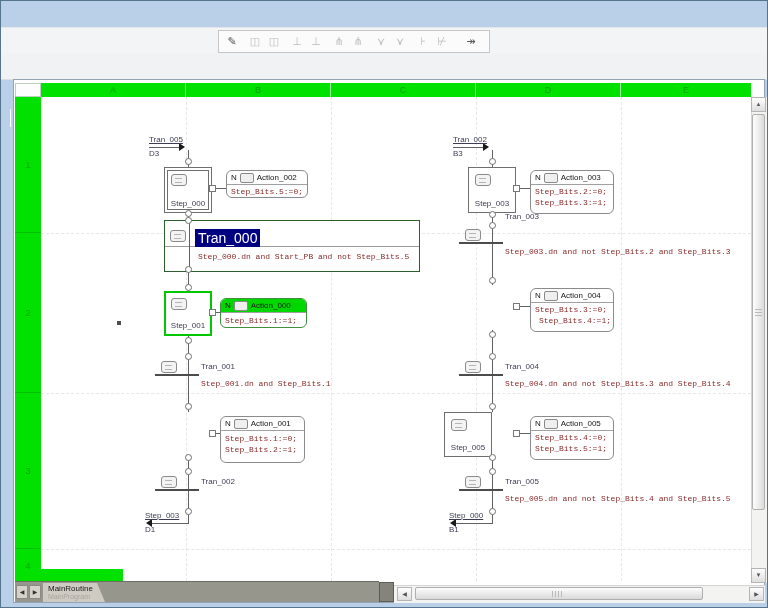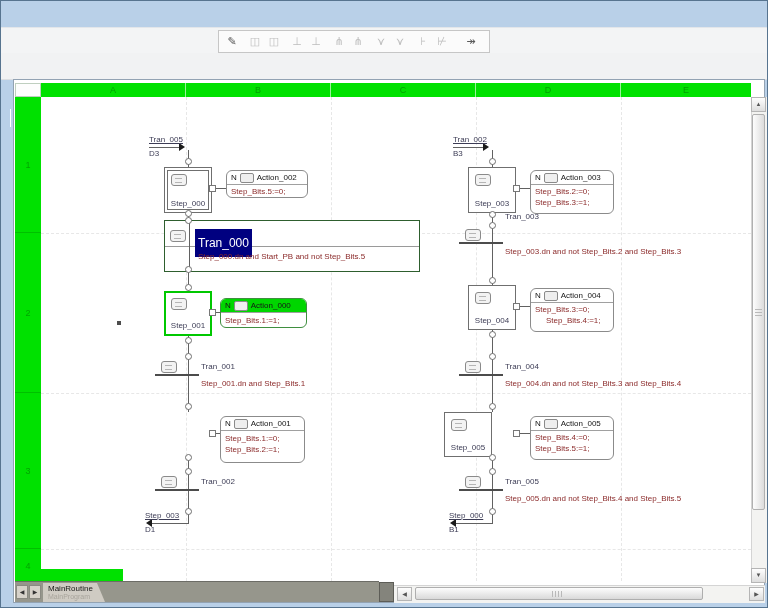--- a/index.html
+++ b/index.html
@@ -52,26 +52,26 @@
   .step.active{border:2px solid #00c800;}
   .chip{width:14px;height:10px;border:1px solid #8a8a8a;border-radius:3px;background:#f3f3f3;z-index:6;}
   .chip::after{content:"";position:absolute;left:3px;top:3px;width:7px;height:3px;border-top:1px solid #b5b5b5;border-bottom:1px solid #b5b5b5;}
   .step-name{left:0;bottom:4px;width:100%;text-align:center;font-size:8px;color:#3c3c55;z-index:6;}
   .action{background:#fff;border:1px solid #8b8b8b;border-radius:6px;z-index:4;box-sizing:border-box;}
   .action .ahead{position:relative;height:13px;border-bottom:1px solid #a0a0a0;display:flex;align-items:center;gap:3px;
       padding:0 4px;font-size:8px;color:#151515;border-radius:5px 5px 0 0;}
   .action .achip{position:relative;width:12px;height:8px;border:1px solid #8a8a8a;border-radius:2px;background:#efefef;flex:0 0 auto;}
   .action.active{border-color:#3f8f3f;}
   .action.active .ahead{background:#00d600;}
-  .mono{font-family:Liberation Sans, sans-serif;font-size:8px;color:#8b2a2a;white-space:pre;z-index:6;line-height:11px;}
+  .mono{font-family:Liberation Mono, monospace;font-size:8px;color:#8b2a2a;white-space:pre;z-index:6;line-height:11px;}
   .tname{font-size:8px;color:#3c3c55;z-index:6;white-space:nowrap;}
   .tranbar{height:2px;background:#4c4c4c;z-index:3;}
   #selbox{border:1px solid #2e5e2e;background:#fff;z-index:3;}
   #selbox-divider{left:0;top:25px;width:100%;height:1px;background:#9a9a9a;}
-  #selname{background:#000080;color:#fff;font-size:12px;padding:7px 3px;z-index:6;white-space:nowrap;}
+  #selname{background:#000080;color:#fff;font-size:14px;padding:1px 3px;z-index:6;white-space:nowrap;}
   .connlabel{font-size:8px;color:#3c3c55;text-decoration:underline;z-index:6;white-space:nowrap;}
   .connref{font-size:8px;color:#3c3c55;z-index:6;}
   .arrow-r{width:0;height:0;border-left:6px solid #1b1b1b;border-top:4px solid transparent;border-bottom:4px solid transparent;z-index:5;}
   .arrow-l{width:0;height:0;border-right:6px solid #1b1b1b;border-top:4px solid transparent;border-bottom:4px solid transparent;z-index:5;}
   #mouse-dot{left:116px;top:320px;width:4px;height:4px;background:#4d4d4d;z-index:7;}
   
   #vsb-track{left:750px;top:96px;width:15px;height:486px;background:#f3f3f1;border-left:1px solid #d4d4d4;}
   .sbbtn{background:linear-gradient(#fefefe,#dedede);border:1px solid #b5b5b5;text-align:center;color:#555;box-sizing:border-box;}
   #vsb-up{left:750px;top:96px;width:15px;height:15px;font-size:6px;line-height:13px;}
   #vsb-down{left:750px;top:567px;width:15px;height:15px;font-size:6px;line-height:13px;}
@@ -276,35 +276,31 @@
   <div class="abs wv" style="left:491px;top:212px;height:72px"></div>
   <div class="abs pad" style="left:488px;top:210px"></div>
   <div class="abs pad" style="left:488px;top:221px"></div>
 
   <div class="abs chip" style="left:464px;top:228px"></div>
   <div class="abs tranbar" style="left:458px;top:241px;width:44px"></div>
   <div class="abs tname" style="left:504px;top:211px">Tran_003</div>
   <div class="abs mono" style="left:504px;top:245px">Step_003.dn and not Step_Bits.2 and Step_Bits.3</div>
 
   <div class="abs pad" style="left:488px;top:276px"></div>
-  <div class="abs step" style="left:467px;top:284px;width:48px;height:45px">
-    <div class="abs chip" style="left:6px;top:6px"></div>
-    <div class="abs step-name">Step_004</div>
-  </div>
   <div class="abs sq" style="left:512px;top:302px"></div>
   <div class="abs wh" style="left:518px;top:305px;width:11px"></div>
 
   <div class="abs action" style="left:529px;top:287px;width:84px;height:44px">
     <div class="ahead">
       <span>N</span>
       <span class="achip"></span>
       <span>Action_004</span>
     </div>
     <div class="abs mono" style="left:4px;top:15px">Step_Bits.3:=0;</div>
-    <div class="abs mono" style="left:15px;top:26px">Step_Bits.4:=1;</div>
+    <div class="abs mono" style="left:8px;top:26px">Step_Bits.4:=1;</div>
   </div>
 
   <div class="abs wv" style="left:491px;top:329px;height:82px"></div>
   <div class="abs pad" style="left:488px;top:330px"></div>
   <div class="abs pad" style="left:488px;top:352px"></div>
 
   <div class="abs chip" style="left:464px;top:360px"></div>
   <div class="abs tranbar" style="left:458px;top:373px;width:44px"></div>
   <div class="abs tname" style="left:504px;top:361px">Tran_004</div>
   <div class="abs mono" style="left:504px;top:377px">Step_004.dn and not Step_Bits.3 and Step_Bits.4</div>

